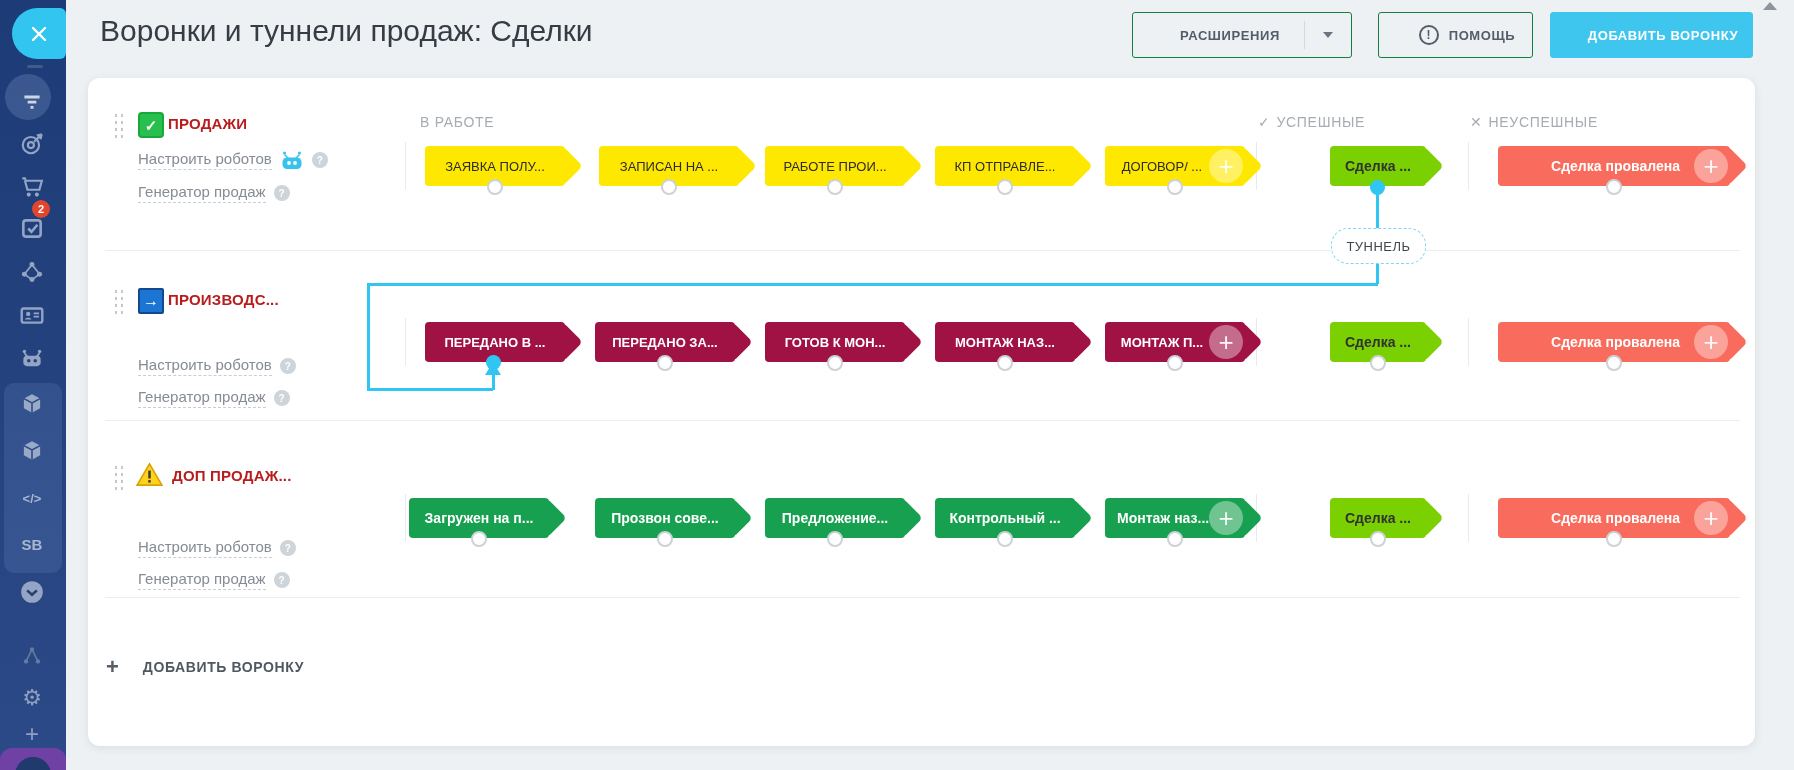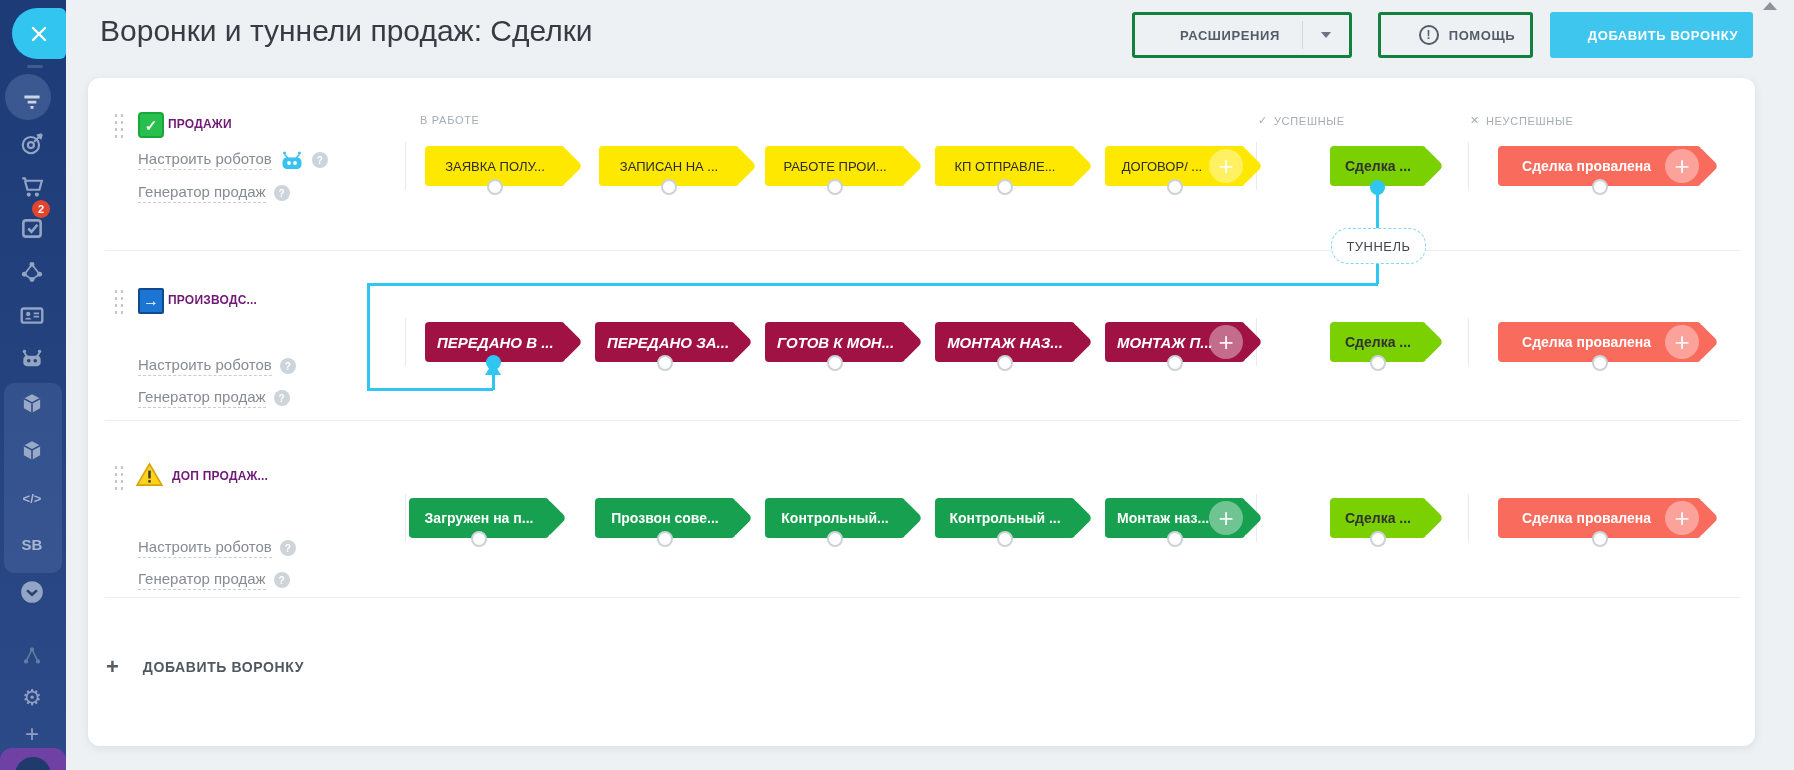--- a/index.html
+++ b/index.html
@@ -15,61 +15,61 @@
   .sb-ic svg{width:26px;height:26px;}
   .sb-active-circle{position:absolute;left:5px;top:74px;width:46px;height:46px;border-radius:50%;background:rgba(160,185,230,.22);}
   .sb-group{position:absolute;left:4px;top:383px;width:58px;height:190px;border-radius:10px;background:rgba(150,175,225,.15);}
   .sb-badge{position:absolute;left:32px;top:200px;min-width:18px;height:18px;border-radius:9px;background:#e2452e;
     color:#fff;font-size:11px;font-weight:bold;display:flex;align-items:center;justify-content:center;z-index:2;}
   .sb-text{color:#a9b6cf;font-weight:bold;}
   .sb-purple{position:absolute;left:0;top:748px;width:66px;height:22px;background:#6f41a5;border-radius:12px 12px 0 0;}
   .sb-purple-circle{position:absolute;left:15px;top:757px;width:36px;height:36px;border-radius:50%;background:#203a6d;}
   
   .pagetitle{position:absolute;left:100px;top:14px;font-size:30px;font-weight:300;color:#363b44;}
-  .hbtn{position:absolute;top:12px;height:46px;box-sizing:border-box;border:3px solid #15803d;border-radius:3px;
+  .hbtn{position:absolute;top:12px;height:46px;box-sizing:border-box;border:1px solid #15803d;border-radius:3px;
     display:flex;align-items:center;color:#545c69;font-size:13px;font-weight:bold;letter-spacing:.6px;cursor:pointer;padding-left:23px;}
   .hbtn-ext{left:1132px;width:220px;}
   .hbtn-ext .lbl{flex:1;text-align:center;padding:0 10px;}
   .hbtn-ext .vdiv{width:1px;height:28px;background:#d4d9de;}
   .hbtn-ext .caretbox{width:46px;display:flex;align-items:center;justify-content:center;}
   .caret{width:0;height:0;border-left:5px solid transparent;border-right:5px solid transparent;border-top:6px solid #6b7480;}
   .hbtn-help{left:1378px;width:155px;justify-content:center;gap:10px;}
   .help-ic{width:20px;height:20px;border:2px solid #545c69;border-radius:50%;box-sizing:border-box;
     display:flex;align-items:center;justify-content:center;font-size:12px;font-weight:bold;color:#545c69;}
   .hbtn-add{left:1550px;width:203px;background:#3fc6ef;border-color:#3fc6ef;color:#fff;justify-content:center;}
   .scrollarrow{position:absolute;left:1763px;top:2px;width:0;height:0;
     border-left:7px solid transparent;border-right:7px solid transparent;border-bottom:8px solid #8d949c;}
   
   .card{position:absolute;left:88px;top:78px;width:1667px;height:668px;background:#fff;border-radius:12px;
     box-shadow:0 2px 8px rgba(83,92,105,.12);}
   .hdiv{position:absolute;left:105px;width:1635px;height:1px;background:#ededf0;}
   .vsep{position:absolute;width:1px;height:48px;background:#e8eaed;}
   
   .handle{position:absolute;width:12px;height:26px;cursor:grab;
     background-image:radial-gradient(#c3c8ce 1.4px,transparent 1.5px);background-size:6px 7px;}
-  .ftitle{position:absolute;font-size:12px;font-weight:bold;color:#701a75;letter-spacing:.2px;line-height:24px;cursor:pointer;}
+  .ftitle{position:absolute;font-size:15px;font-weight:bold;color:#b91c1c;letter-spacing:.2px;line-height:24px;cursor:pointer;}
   .check-ic{position:absolute;width:22px;height:22px;background:#29bf4f;border:2px solid #16a93a;border-radius:4px;
     color:#fff;font-size:15px;font-weight:bold;display:flex;align-items:center;justify-content:center;line-height:1;}
   .arrow-ic{position:absolute;width:22px;height:22px;background:#1c75d3;border:2px solid #10498e;border-radius:2px;
     color:#fff;font-size:16px;display:flex;align-items:center;justify-content:center;line-height:1;}
   .flink{position:absolute;display:flex;align-items:center;gap:8px;cursor:pointer;}
   .flink .txt{font-size:15px;color:#868c94;border-bottom:1px dashed #c9ced4;padding-bottom:2px;}
   .qmark{width:16px;height:16px;border-radius:50%;background:#cdd4da;color:#fff;font-size:10px;font-weight:bold;
     display:flex;align-items:center;justify-content:center;}
-  .colhdr{position:absolute;font-size:11px;color:#a6acb3;letter-spacing:.7px;display:flex;align-items:center;gap:6px;justify-content:flex-end;}
+  .colhdr{position:absolute;font-size:14px;color:#a6acb3;letter-spacing:.7px;display:flex;align-items:center;gap:6px;justify-content:flex-end;}
   
   .stage{position:absolute;height:40px;border-radius:4px;display:flex;align-items:center;justify-content:center;cursor:pointer;}
   .stage .tip{position:absolute;right:-12px;top:6px;width:28px;height:28px;transform:rotate(45deg);
     border-radius:5px;background:inherit;z-index:0;}
   .stage .stxt{position:relative;z-index:1;white-space:nowrap;overflow:hidden;padding:0 12px;}
   .st-yellow{background:#ffe800;}  .st-yellow .stxt{color:#2b2b2b;font-size:13px;font-weight:normal;}
-  .st-maroon{background:#a11244;}  .st-maroon .stxt{color:#fff;font-size:15px;font-weight:bold;font-style:italic;}
+  .st-maroon{background:#a11244;}  .st-maroon .stxt{color:#fff;font-size:13px;font-weight:bold;}
   .st-green{background:#17a04f;}   .st-green .stxt{color:#fff;font-size:14px;font-weight:bold;}
   .st-lime{background:#7ad000;}    .st-lime .stxt{color:#323232;font-size:14px;font-weight:bold;}
-  .st-red{background:#f96b5c;}     .st-red .stxt{color:#fff;font-size:14px;font-weight:bold;}
+  .st-red{background:#f96b5c;padding-left:29px;}     .st-red .stxt{color:#fff;font-size:14px;font-weight:bold;}
   .dot{position:absolute;left:50%;transform:translateX(-50%);bottom:-9px;width:12px;height:12px;background:#fff;
     border:2px solid #ccd2d8;border-radius:50%;z-index:3;cursor:pointer;}
   .pluscircle{position:absolute;right:2px;top:3px;width:34px;height:34px;border-radius:50%;z-index:2;
     background:rgba(255,255,255,.38);color:rgba(255,255,255,.92);font-size:26px;font-weight:400;
     display:flex;align-items:center;justify-content:center;cursor:pointer;line-height:1;}
   .st-yellow .pluscircle{color:rgba(255,255,255,.95);}
   
   .tline{position:absolute;background:#2fc7f1;z-index:3;}
   .tdot{position:absolute;width:15px;height:15px;border-radius:50%;background:#2fc7f1;z-index:4;cursor:pointer;}
   .tpill{position:absolute;left:1331px;top:228px;width:93px;height:34px;background:#fff;border:1px dashed #7fd7f3;
@@ -369,21 +369,21 @@
       <span class="stxt">Загружен на п...</span>
     <span class="dot"></span>
     </div>
   <div class="stage st-green" style="left:595px;top:498px;width:140px;">
     <span class="tip"></span>
       <span class="stxt">Прозвон сове...</span>
     <span class="dot"></span>
     </div>
   <div class="stage st-green" style="left:765px;top:498px;width:140px;">
     <span class="tip"></span>
-      <span class="stxt">Контрольный...</span>
+      <span class="stxt">Предложение...</span>
     <span class="dot"></span>
     </div>
   <div class="stage st-green" style="left:935px;top:498px;width:140px;">
     <span class="tip"></span>
       <span class="stxt">Контрольный ...</span>
     <span class="dot"></span>
     </div>
   <div class="stage st-green" style="left:1105px;top:498px;width:140px;">
     <span class="tip"></span>
       <span class="stxt" style="padding-right:38px;">Монтаж наз...</span>

